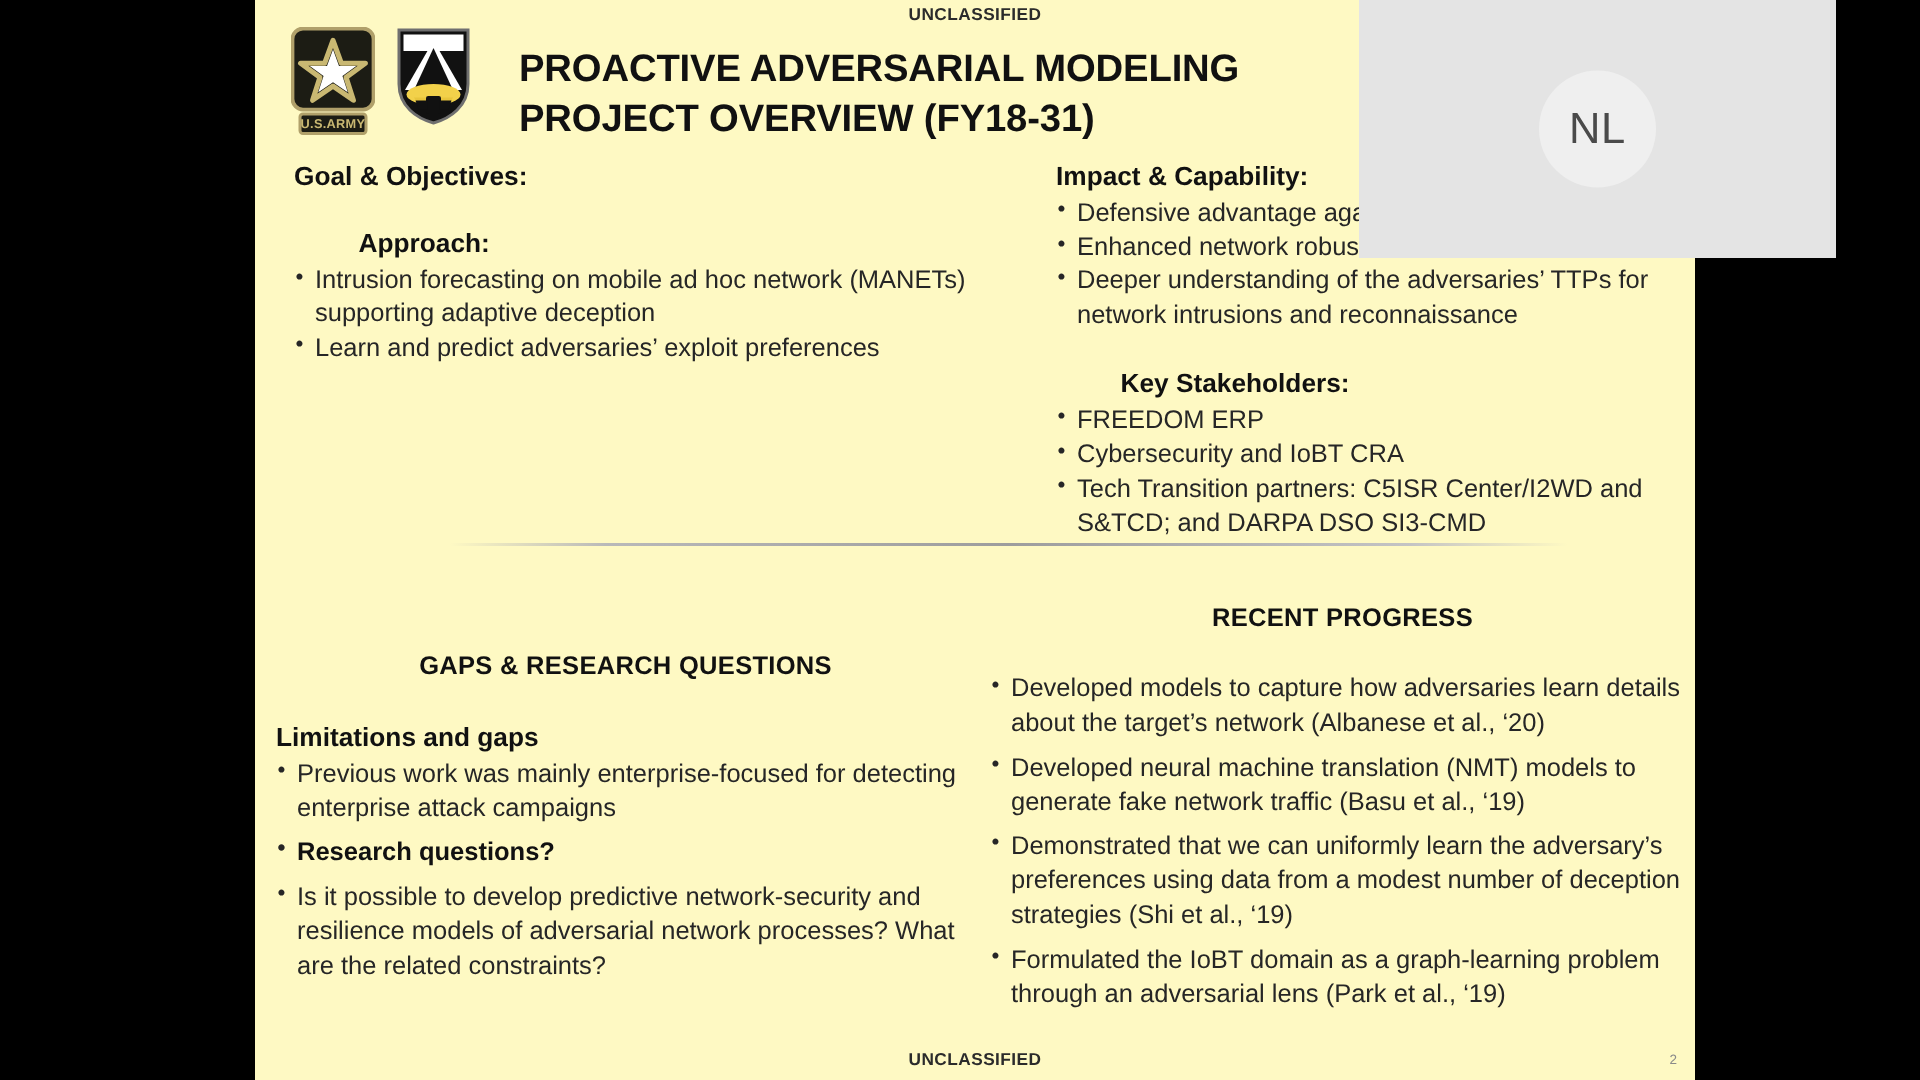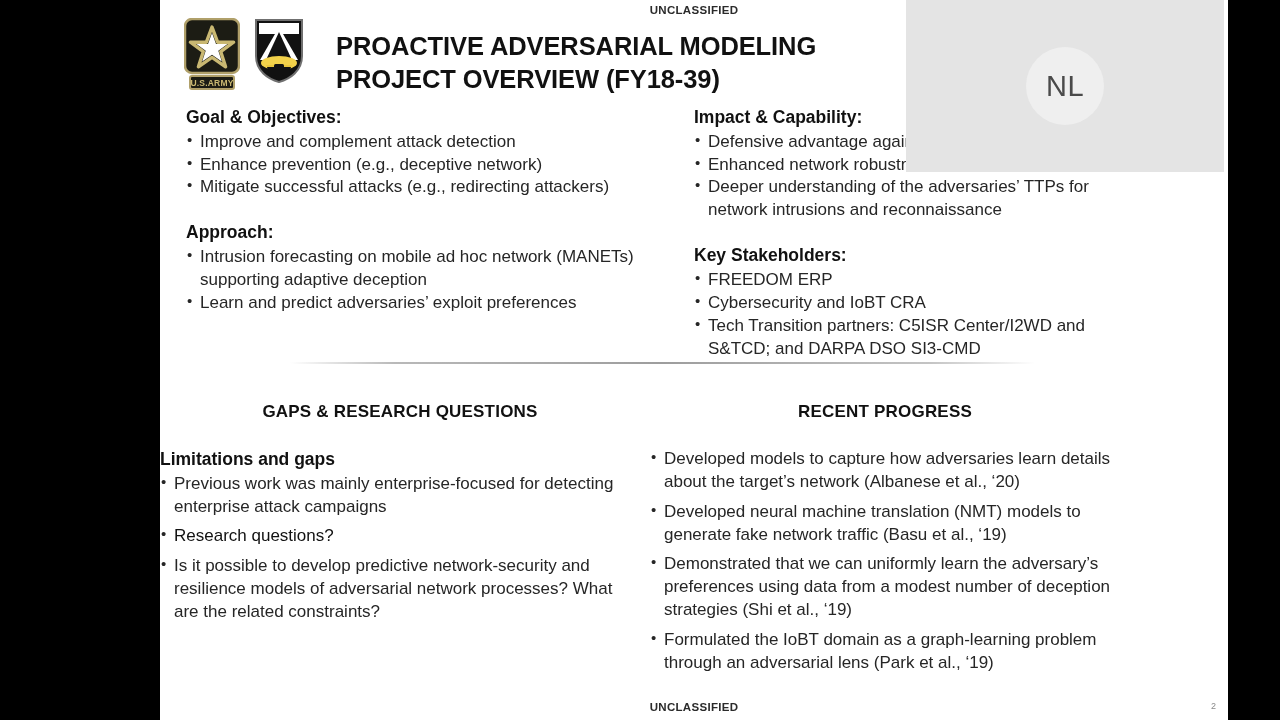--- a/index.html
+++ b/index.html
@@ -20,25 +20,25 @@
   #stage {
     position: relative;
     width: 1280px;
     height: 720px;
     background: #000000;
   }
 
   
   #slide {
     position: absolute;
-    left: 160px;
+    left: 170px;
     top: 0;
-    width: 1068px;
+    width: 960px;
     height: 720px;
-    background: #ffffff;
+    background: #fef9c3;
     color: #1a1a1a;
     overflow: hidden;
   }
 
   
   .classification {
     position: absolute;
     left: 0;
     width: 100%;
     text-align: center;
@@ -104,40 +104,40 @@
   }
 
   
   #lower {
     position: absolute;
     left: 0;
     top: 402px;
     width: 960px;
     display: flex;
   }
-  #lower .col-left  { width: 480px; box-sizing: border-box; }
+  #lower .col-left  { width: 480px; padding-left: 14px; box-sizing: border-box; margin-top: 32px; }
   #lower .col-right { width: 480px; padding-left: 10px; box-sizing: border-box; }
 
   .section-title {
     text-align: center;
     font-size: 17px;
     font-weight: bold;
     letter-spacing: 0.2px;
     color: #111111;
     margin-bottom: 26px;
   }
 
   .block-heading {
     font-size: 17.5px;
     font-weight: bold;
     color: #111111;
     margin-bottom: 2px;
     line-height: 1.3;
   }
-  .block-heading.spaced { margin-top: 22px; }
+  .block-heading.spaced { margin-top: 22px; margin-left: 43px; }
 
   
   ul.bullets {
     list-style: none;
     margin: 0;
     padding: 0;
   }
   ul.bullets > li {
     position: relative;
     padding-left: 14px;
@@ -147,21 +147,21 @@
     margin-bottom: 0px;
   }
   ul.bullets > li::before {
     content: "\2022";
     position: absolute;
     left: 1px;
     top: -1px;
     font-size: 15px;
     color: #262626;
   }
-  ul.bullets > li.bold { font-weight: normal; color: #111111; }
+  ul.bullets > li.bold { font-weight: bold; color: #111111; }
   ul.bullets.loose > li { margin-bottom: 7px; }
   ul.bullets.loose > li:last-child { margin-bottom: 0; }
 
   
   #participant-tile {
     position: absolute;
     left: 906px;
     top: 0;
     width: 318px;
     height: 172px;
@@ -216,34 +216,29 @@
           <ellipse cx="25" cy="45" rx="18" ry="7" fill="#f2d14a"></ellipse>
           <path d="M12 47 H38 L34 54 H16 Z" fill="#e8c53c"></path>
           <rect x="20" y="46" width="10" height="12" rx="1.5" fill="#111111"></rect>
           <path d="M13 49 H21 V55 H15 Z" fill="#111111"></path>
           <path d="M37 49 H29 V55 H35 Z" fill="#111111"></path>
         </svg>
       </span>
 
       <div id="title-block">
         <div>PROACTIVE ADVERSARIAL MODELING</div>
-        <div>PROJECT OVERVIEW (FY18-39)</div>
+        <div>PROJECT OVERVIEW (FY18-31)</div>
       </div>
     </div>
 
     <div id="upper">
 
       <div class="col-left">
 
         <div class="block-heading">Goal &amp; Objectives:</div>
-        <ul class="bullets">
-          <li>Improve and complement attack detection</li>
-          <li>Enhance prevention (e.g., deceptive network)</li>
-          <li>Mitigate successful attacks (e.g., redirecting attackers)</li>
-        </ul>
 
         <div class="block-heading spaced">Approach:</div>
         <ul class="bullets">
           <li>Intrusion forecasting on mobile ad hoc network (MANETs) supporting adaptive deception</li>
           <li>Learn and predict adversaries’ exploit preferences</li>
         </ul>
       </div>
 
       <div class="col-right">
 

